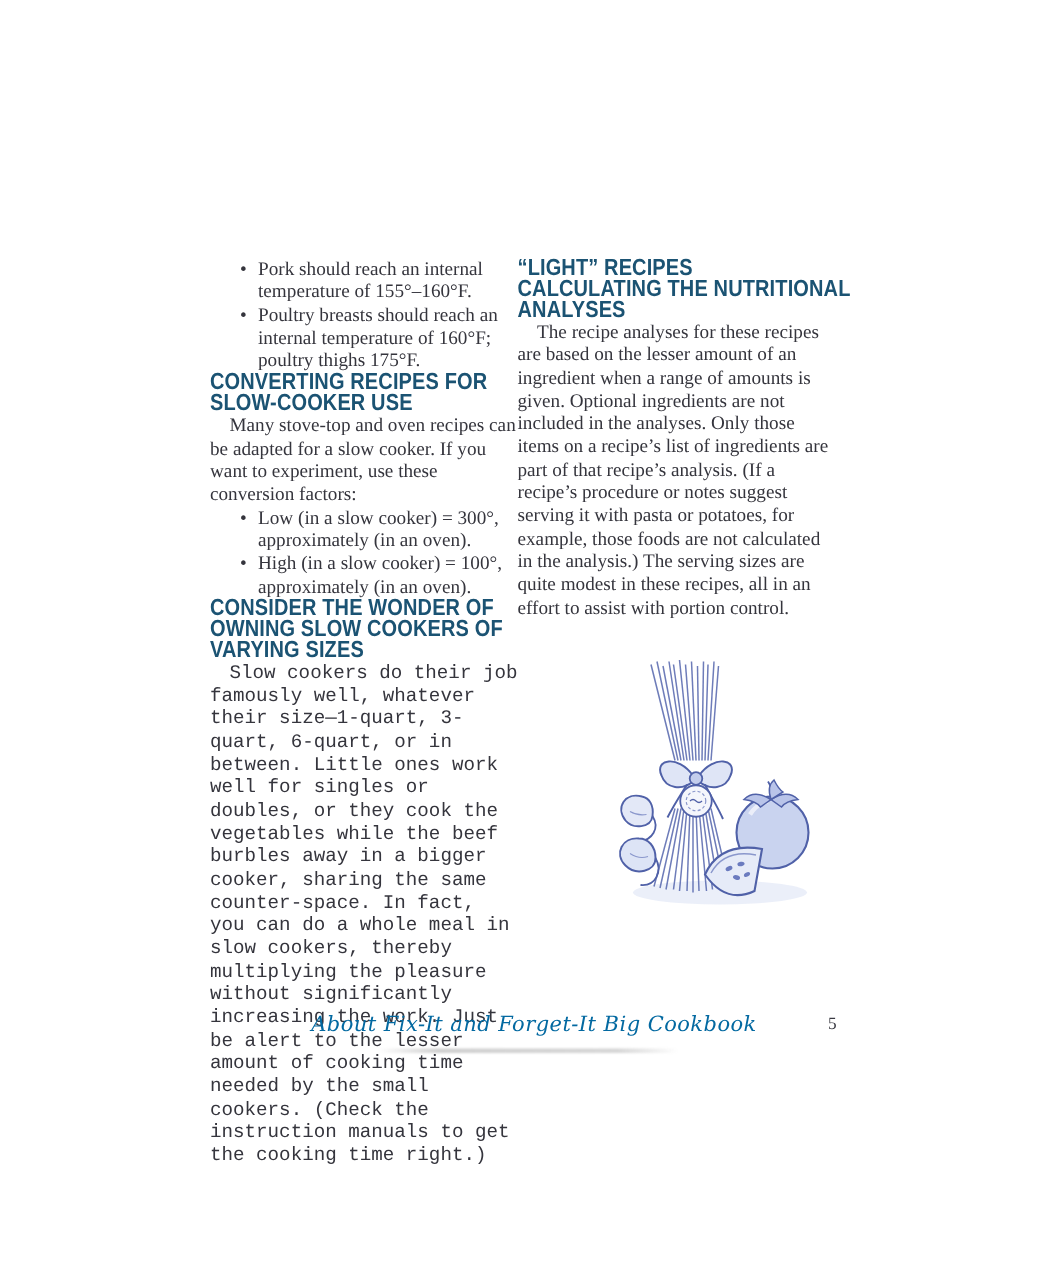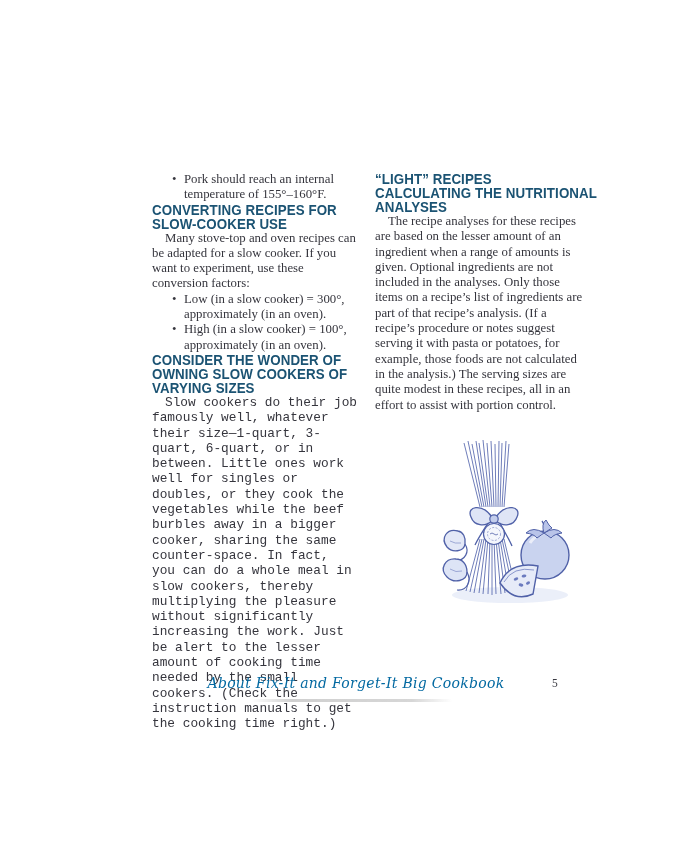--- a/index.html
+++ b/index.html
@@ -11,22 +11,20 @@
     overflow: hidden;
     font-family: "Liberation Serif", serif;
     color: #35353d;
   }
   #content {
     position: absolute;
     left: 140px;
     top: 172px;
     width: 432px;
     display: flex;
-    gap: 18px;
-    margin-left: 12px;
   }
   .col-left  { width: 205px; }
   .col-right { width: 209px; }
 
   .body-text {
     font-size: 12.8px;
     line-height: 15.3px;
     color: #35353d;
     text-align: left;
   }
@@ -117,20 +115,21 @@
 <body>
 
 <div id="screen">
 
   <div id="content">
 
     <div class="col-left">
 
       <ul class="bullets">
         <li>Pork should reach an internal temperature of 155°–160°F.</li>
+        <li>Poultry breasts should reach an internal temperature of 160°F; poultry thighs 175°F.</li>
       </ul>
 
       <h2 class="section-heading mt-safety-gap">
         <div class="hline">CONVERTING RECIPES FOR</div>
         <div class="hline">SLOW-COOKER USE</div>
       </h2>
 
       <p class="body-text mt-head-body">Many stove-top and oven recipes can be adapted for a slow cooker. If you want to experiment, use these conversion factors:</p>
 
       <ul class="bullets mt-body-bullets">

